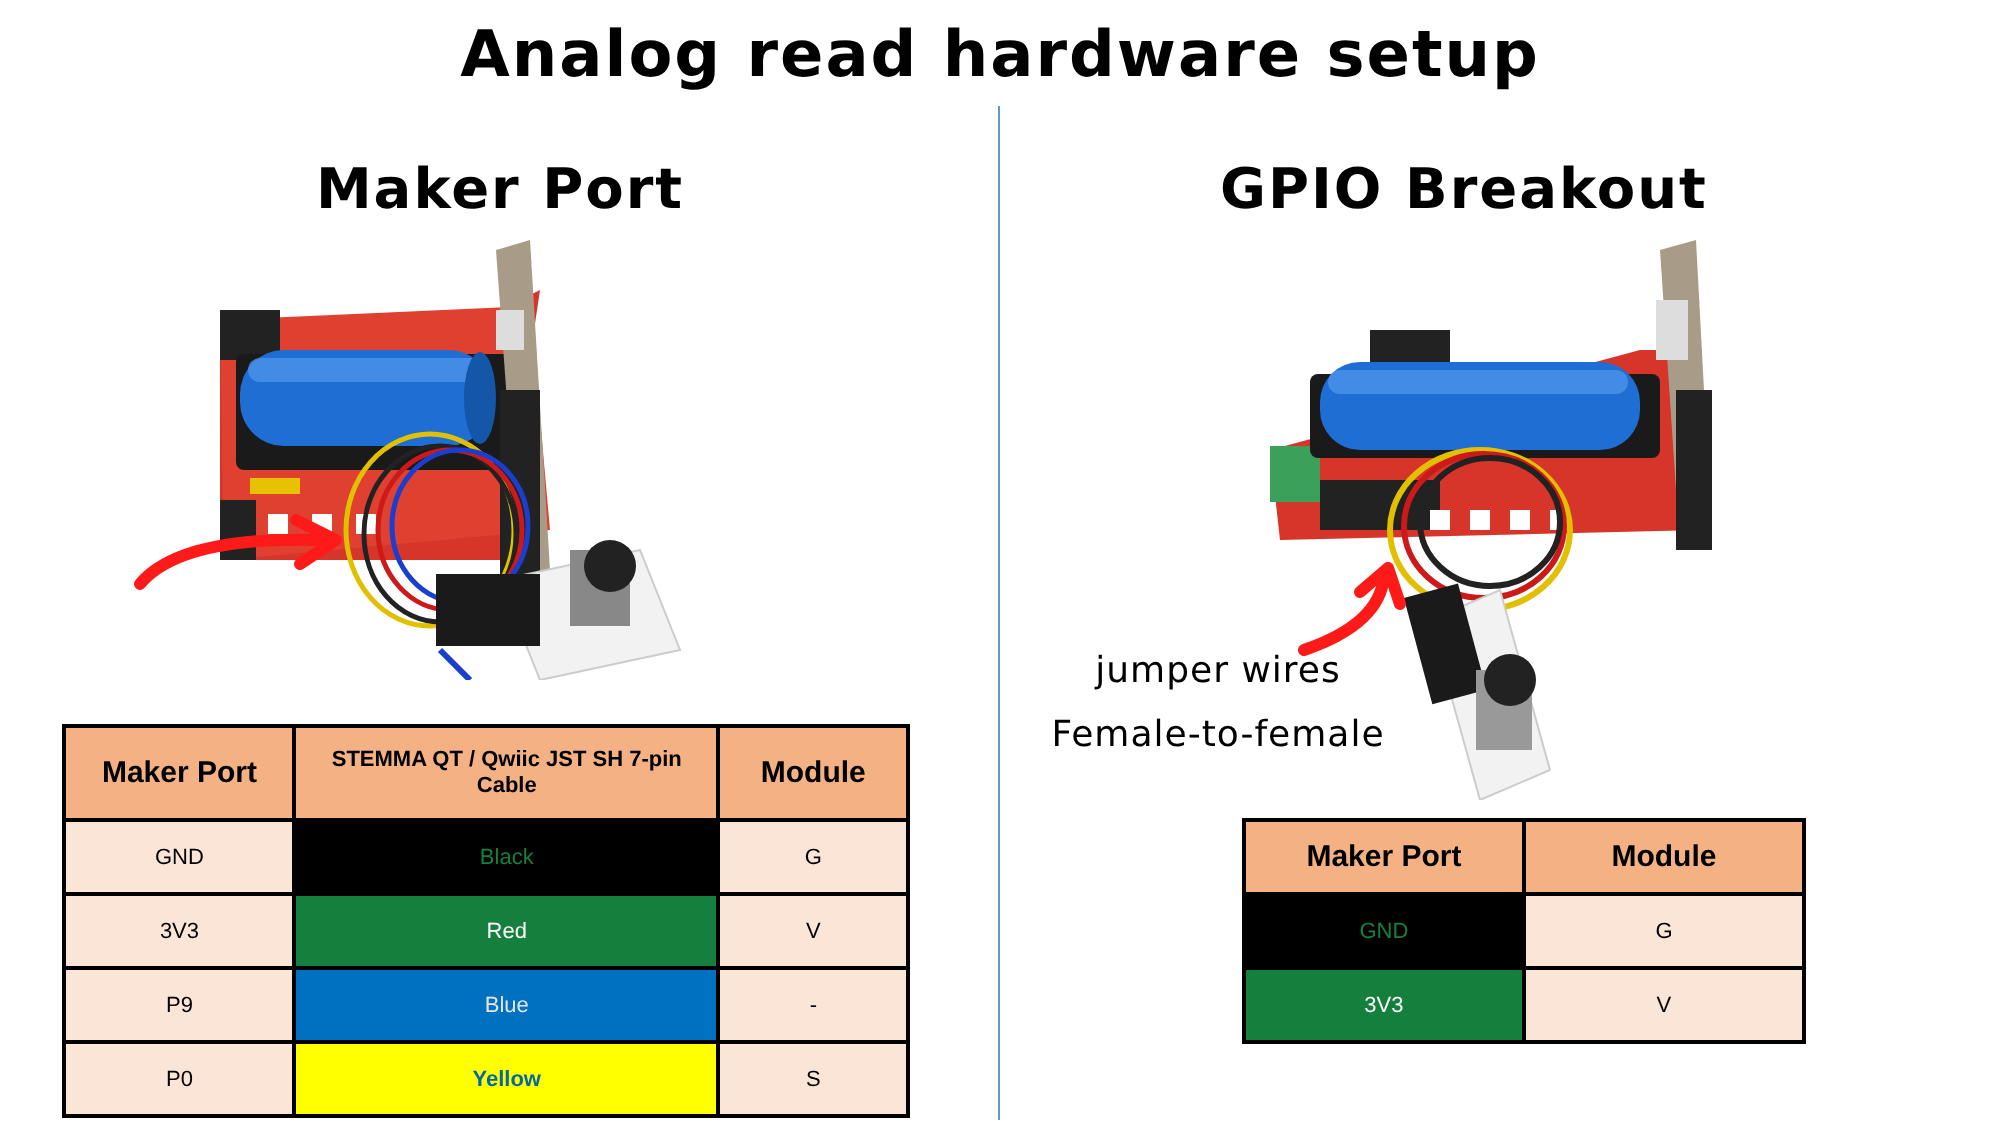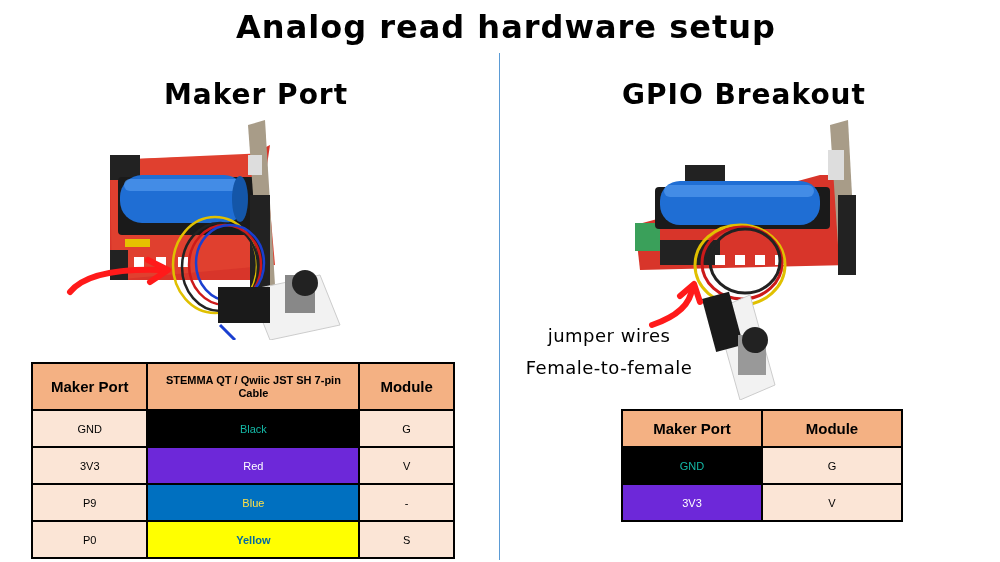--- a/index.html
+++ b/index.html
@@ -1,19 +1,19 @@
 <!DOCTYPE html>
 <html><head>
 <meta charset="utf-8">
 <style>
   * { box-sizing: border-box; margin: 0; padding: 0; }
   html, body { width: 1000px; height: 562px; background: #ffffff; overflow: hidden; }
   body { position: relative; font-family: "Liberation Sans", sans-serif; color: #000; }
 
-  .hand { font-family: "DejaVu Sans", sans-serif; font-weight: bold; letter-spacing: 1px; padding-left: 12px; }
+  .hand { font-family: "DejaVu Sans", sans-serif; font-weight: bold; letter-spacing: 1px; }
 
   #main-title { position: absolute; left: 0; width: 1000px; top: 8px; text-align: center; font-size: 32px; }
   #left-sub { position: absolute; left: 120px; width: 260px; top: 78px; text-align: center; font-size: 28px; }
   #right-sub { position: absolute; left: 610px; width: 300px; top: 78px; text-align: left; font-size: 28px; }
 
   #divider { position: absolute; left: 499px; top: 53px; width: 1px; height: 507px; background: #5b9bd5; }
 
   .photo { position: absolute; }
   #left-photo { left: 100px; top: 115px; width: 250px; height: 225px; }
   #right-photo { left: 620px; top: 115px; width: 260px; height: 285px; }
@@ -34,23 +34,23 @@
   #left-table col.c1 { width: 116px; }
   #left-table col.c2 { width: 213px; }
   #left-table col.c3 { width: 95px; }
 
   #right-table { left: 621px; top: 409px; width: 282px; }
   #right-table th { height: 37px; }
   #right-table td { height: 37px; }
   #right-table col.c1 { width: 141px; }
   #right-table col.c2 { width: 141px; }
 
-  .w-black { background: #000; color: #14b8a6; }
-  .w-red { background: #6d28d9; color: #fff; }
-  .w-blue { background: #0070c0; color: #fde047; }
+  .w-black { background: #000; color: #15803d; }
+  .w-red { background: #15803d; color: #fff; }
+  .w-blue { background: #0070c0; color: #e5e5e5; }
   .w-yellow { background: #ffff00; color: #0369a1; font-weight: bold; }
 </style>
 </head>
 <body>
 
 <div id="main-title" class="hand">Analog read hardware setup</div>
 <div id="left-sub" class="hand">Maker Port</div>
 <div id="right-sub" class="hand">GPIO Breakout</div>
 <div id="divider"></div>
 

